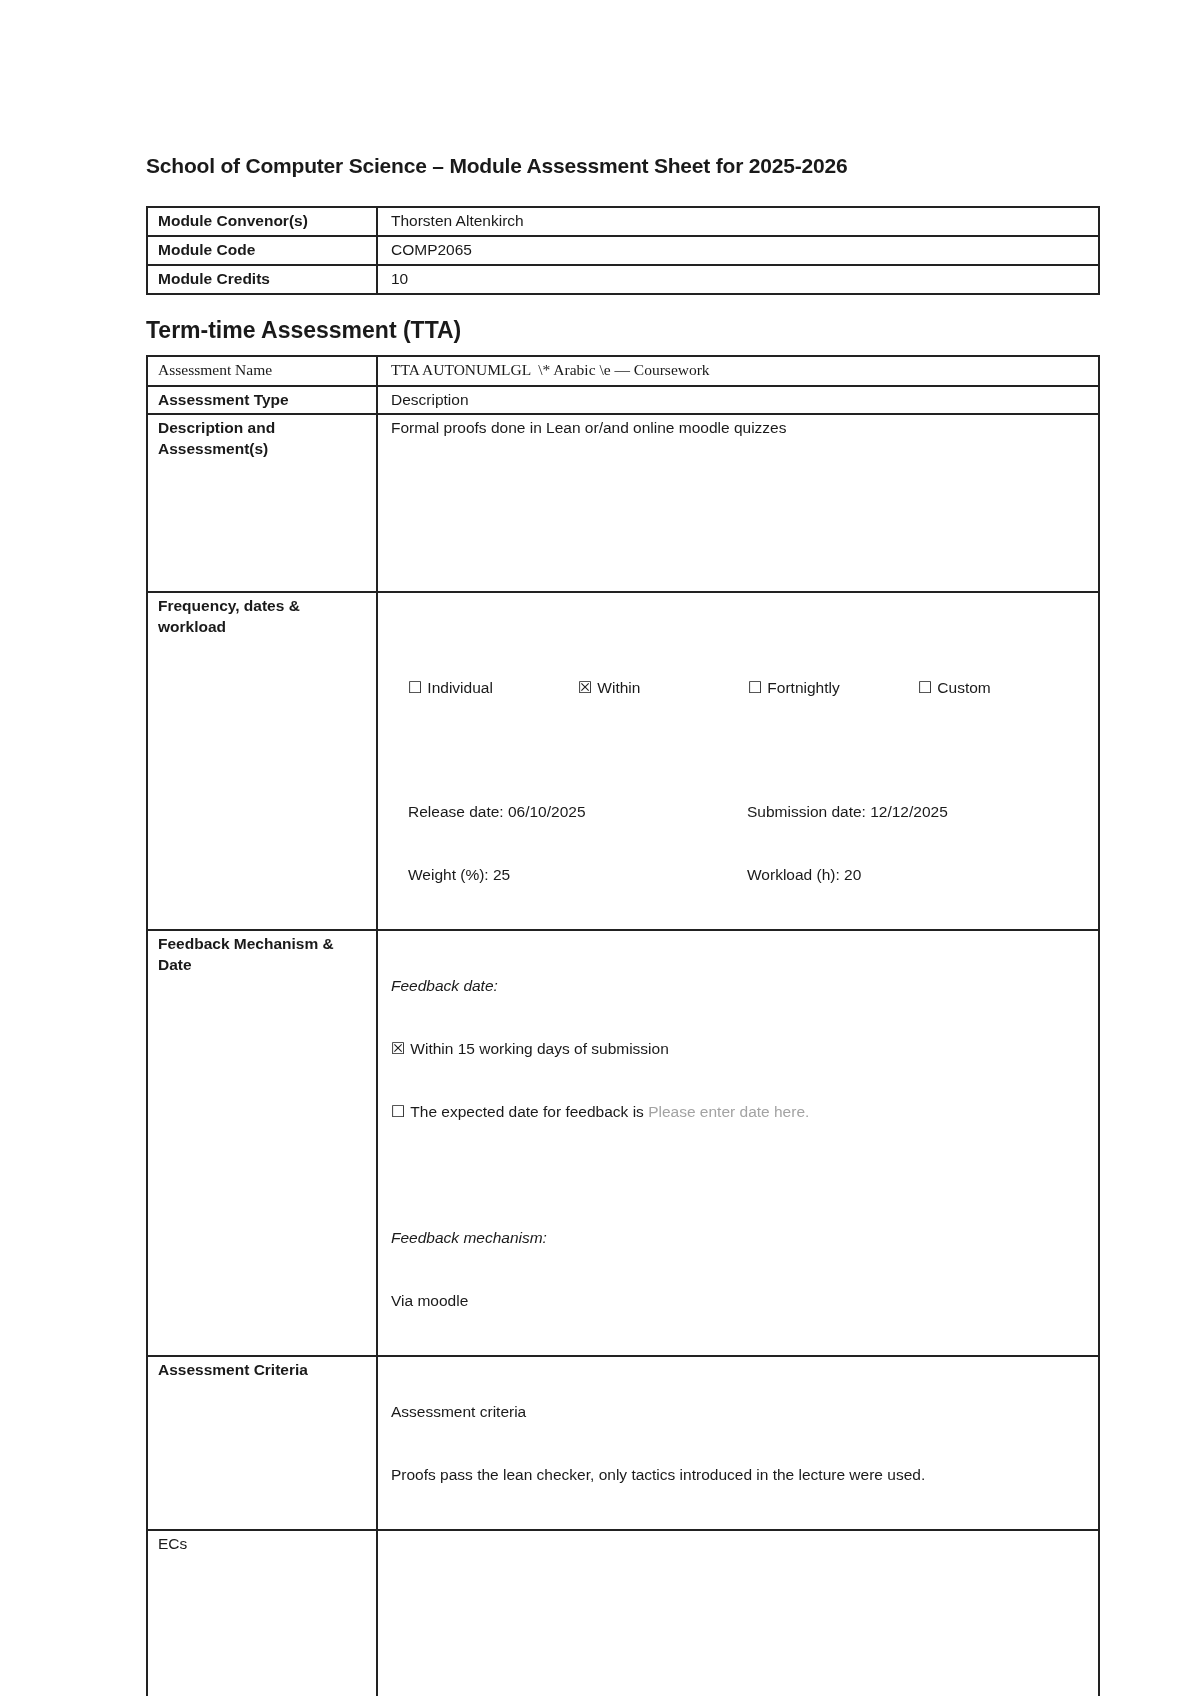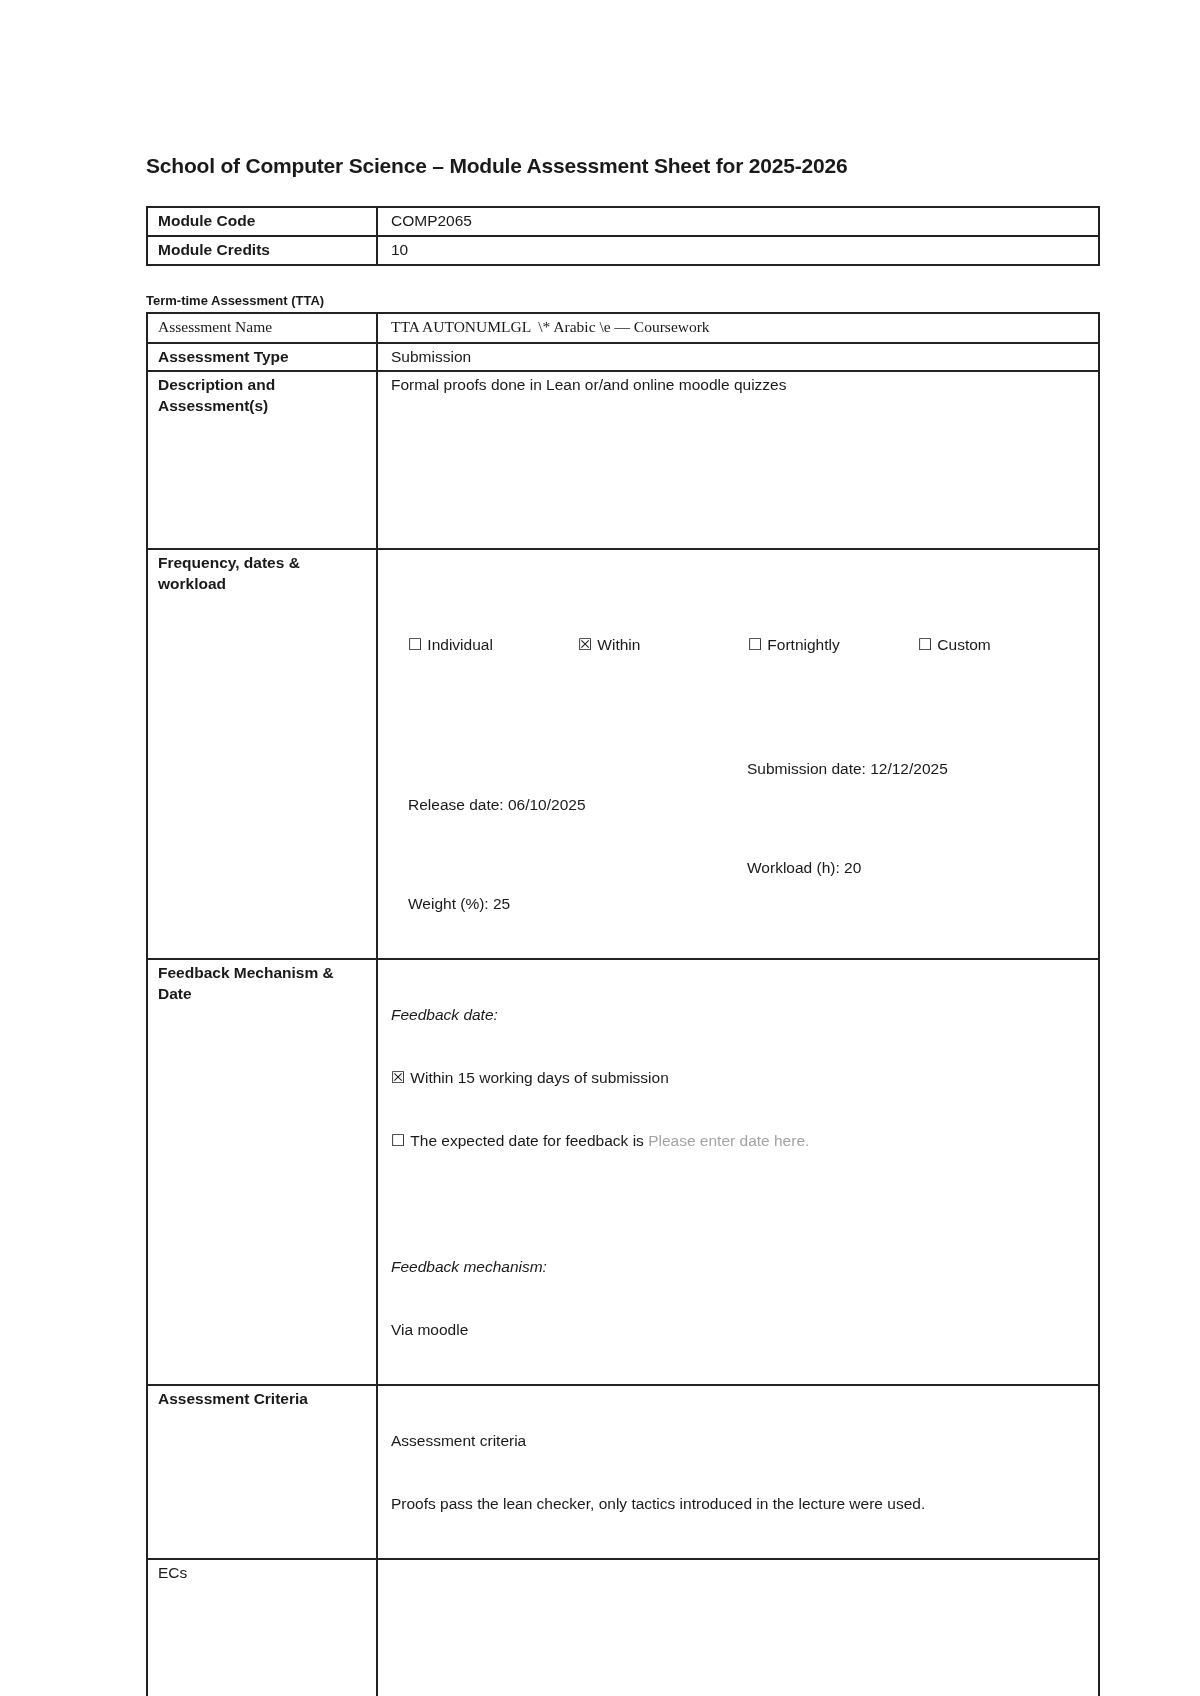--- a/index.html
+++ b/index.html
@@ -1,19 +1,19 @@
 <!DOCTYPE html>
 <html><head>
 <meta charset="utf-8">
 <style>
   html,body{margin:0;padding:0;background:#ffffff;}
   body{width:1200px;height:1696px;font-family:"Liberation Sans","DejaVu Sans",sans-serif;color:#1a1a1a;}
   .page{position:relative;width:1200px;height:1696px;box-sizing:border-box;padding:152px 117px 0 146px;overflow:hidden;}
   h1{margin:0;font-size:21px;line-height:28px;font-weight:700;letter-spacing:-0.2px;}
-  h2{margin:25px 0 1px 0;font-size:13px;line-height:20px;font-weight:700;}
+  h2{margin:25px 0 15px 0;font-size:23px;line-height:20px;font-weight:700;}
   .tbl{border-collapse:collapse;width:909px;table-layout:fixed;margin:0;}
   .module-table{margin-top:26px;}
   .tbl td{border:2px solid #222;vertical-align:top;font-size:15.5px;line-height:21px;}
   .lbl{width:212px;padding:2px 6px 2px 10px;font-weight:700;}
   .lbl.plain{font-weight:400;}
   .val{width:697px;padding:2px 10px 2px 13px;white-space:pre-wrap;}
   .module-table td{height:23px;}
   .row-name td{height:24px;font-family:Liberation Serif, serif;}
   .row-type td{height:22px;}
   .row-desc td{height:172px;}
@@ -24,32 +24,36 @@
   .row-ecs td{height:234px;}
   .checkbox{font-family:"DejaVu Sans",sans-serif;font-size:16px;margin-right:5px;}
   .opt{white-space:pre-wrap;}
   .italic{font-style:italic;}
   .placeholder{color:#a3a3a3;}
   .spacer{height:21px;}
   .freq-cell{padding-left:30px;}
   .freq-options{display:flex;margin-top:40px;}
   .freq-opt{width:174px;white-space:nowrap;}
   .two-col{display:flex;}
-  .two-col .col1{width:339px;margin-top:36px;}
+  .two-col .col1{width:339px;}
   .freq-gap{height:19px;}
 </style>
 </head>
 <body>
 
 <div class="page">
 
   <h1>School of Computer Science – Module Assessment Sheet for 2025-2026</h1>
 
   <table class="tbl module-table">
     <tbody>
+        <tr>
+      <td class="lbl">Module Convenor(s)</td>
+      <td class="val">Thorsten Altenkirch</td>
+    </tr>
     <tr>
       <td class="lbl">Module Code</td>
       <td class="val">COMP2065</td>
     </tr>
     <tr>
       <td class="lbl">Module Credits</td>
       <td class="val">10</td>
     </tr>
   </tbody>
     </table>
@@ -57,21 +61,21 @@
   <h2>Term-time Assessment (TTA)</h2>
 
   <table class="tbl assessment-table">
     <tbody>
         <tr class="row-name">
       <td class="lbl plain">Assessment Name</td>
       <td class="val">TTA AUTONUMLGL  \* Arabic \e — Coursework</td>
     </tr>
     <tr class="row-type">
       <td class="lbl">Assessment Type</td>
-      <td class="val">Submission</td>
+      <td class="val">Description</td>
     </tr>
     <tr class="row-desc">
       <td class="lbl">Description and Assessment(s)</td>
       <td class="val">Formal proofs done in Lean or/and online moodle quizzes</td>
     </tr>
     <tr class="row-freq">
       <td class="lbl">Frequency, dates &amp; workload</td>
       <td class="val freq-cell">
         <div class="freq-options">
           <span class="freq-opt"><span class="checkbox">☐</span><span>Individual</span></span>

